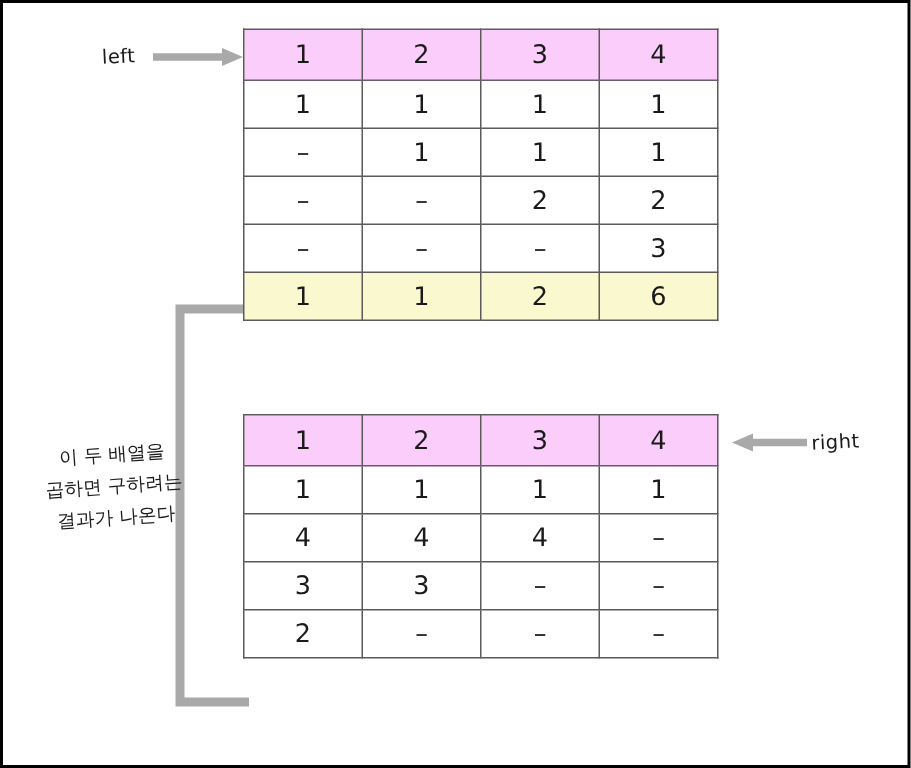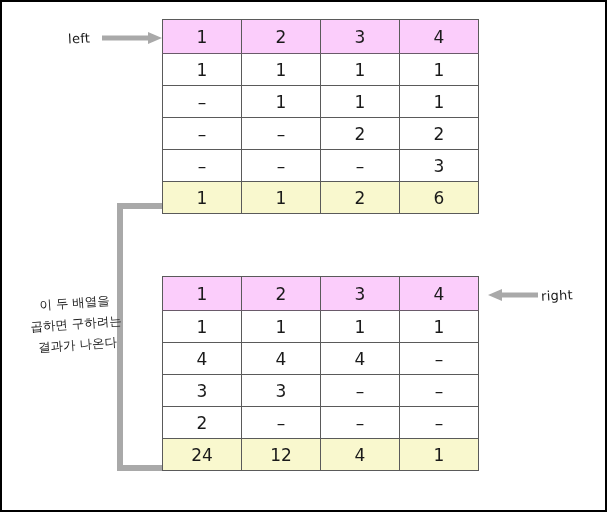--- a/index.html
+++ b/index.html
@@ -186,22 +186,16 @@
         <td>3</td>
         <td>–</td>
         <td>–</td>
       </tr>
       <tr>
         <td>2</td>
         <td>–</td>
         <td>–</td>
         <td>–</td>
       </tr>
-      <tr class="sum-row">
-        <td>24</td>
-        <td>12</td>
-        <td>4</td>
-        <td>1</td>
-      </tr>
     </tbody>
   </table>
 
 </div>
 
 </body></html>

